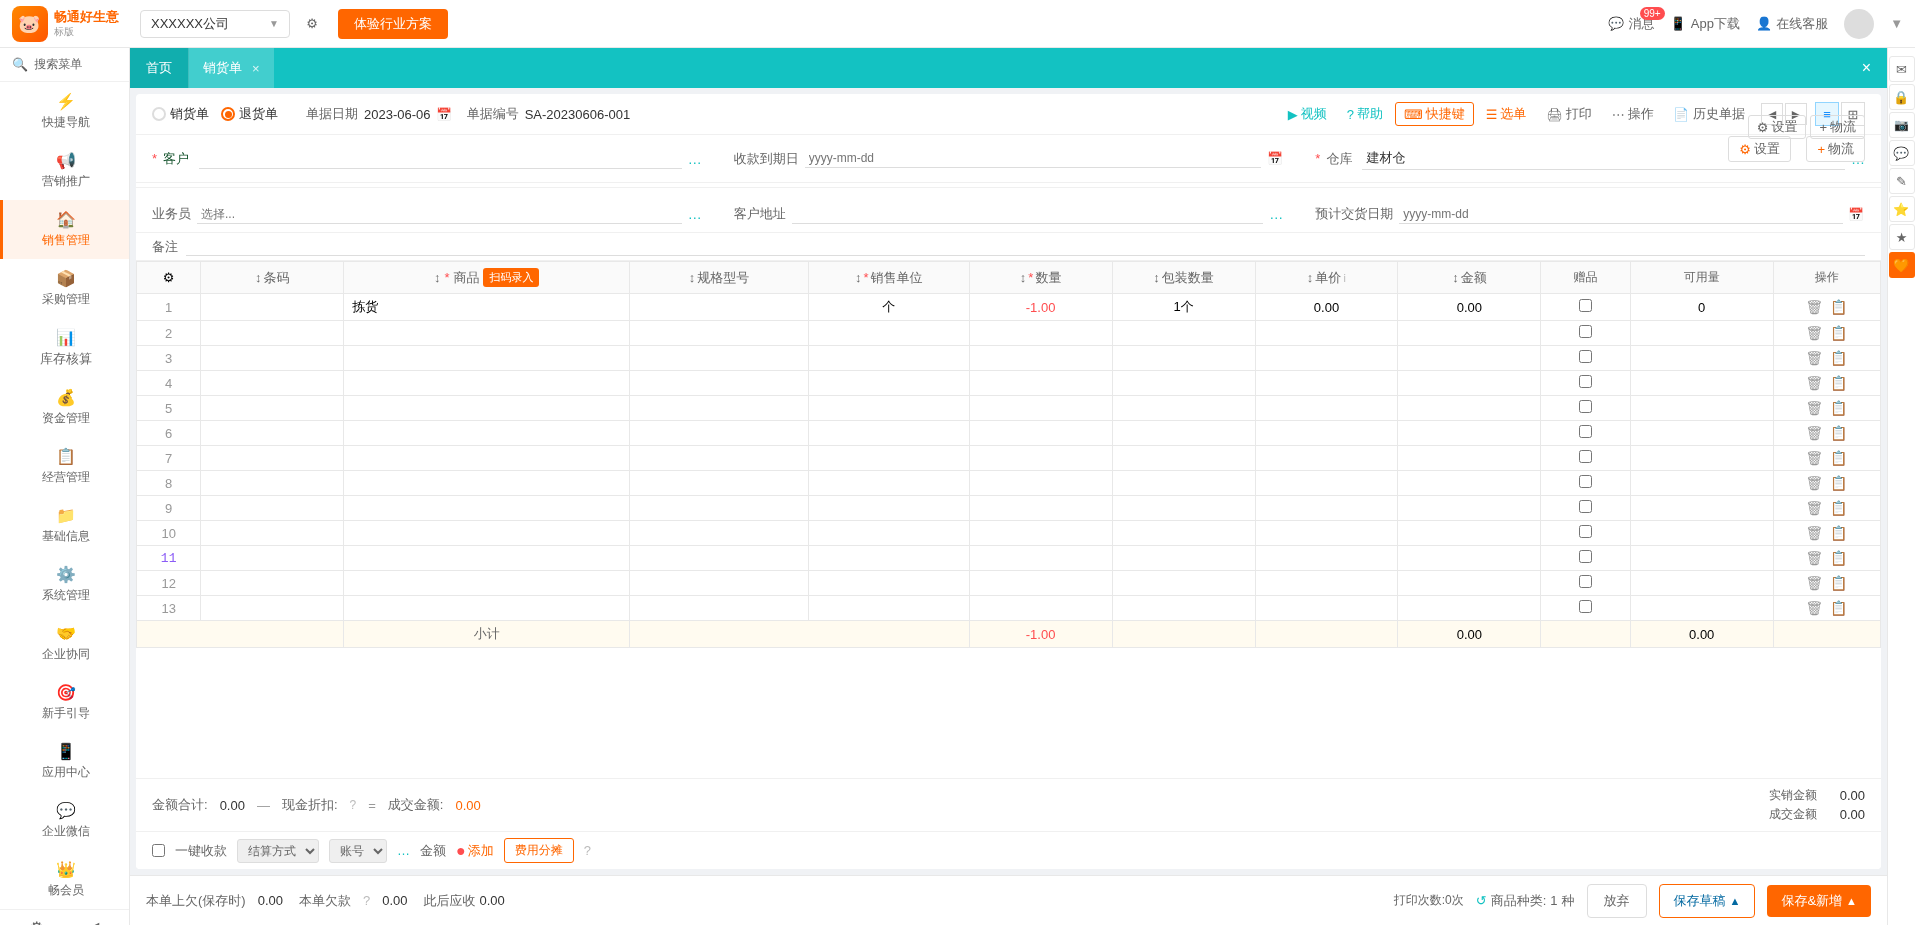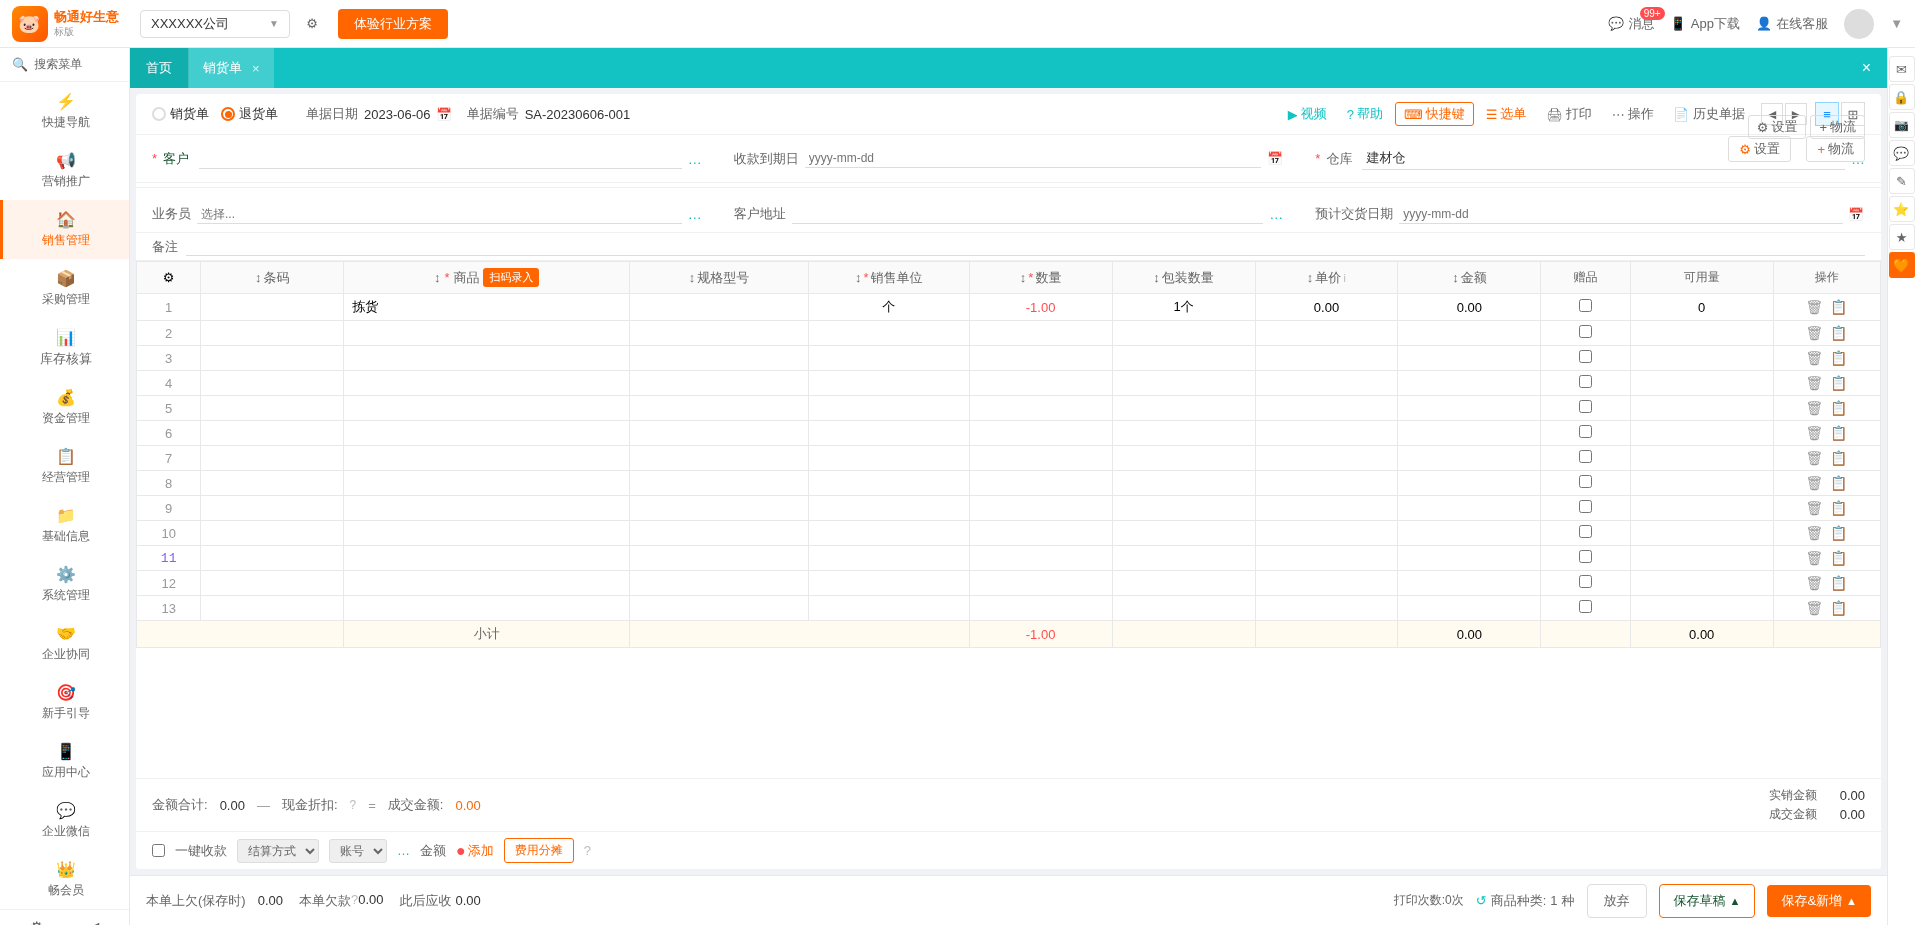--- a/index.html
+++ b/index.html
@@ -627,40 +627,40 @@
         <span style="color:#bbb; cursor:pointer;">?</span>
       </div>
 
     </div>
 
     <div style="height:50px; background:#fff; border-top:1px solid #e8e8e8; display:flex; align-items:center; padding:0 16px; gap:16px; flex-shrink:0;">
       <div style="display:flex; align-items:center; gap:12px; color:#666; font-size:12px;">
         <span>本单上欠(保存时)</span>
         <span style="color:#333;">0.00</span>
       </div>
-      <div style="display:flex; align-items:flex-start; gap:0; color:#666; font-size:12px;">
+      <div style="display:flex; align-items:center; gap:12px; color:#666; font-size:12px;">
         <span>本单欠款</span>
         <span style="color:#bbb; cursor:pointer;">?</span>
         <span style="color:#333;">0.00</span>
       </div>
       <div style="display:flex; align-items:center; gap:4px; color:#666; font-size:12px;">
         <span>此后应收</span>
         <span style="color:#333;">0.00</span>
       </div>
 
       <div style="margin-left:auto; display:flex; align-items:center; gap:12px;">
         <span style="color:#666; font-size:12px;">打印次数:0次</span>
         <div style="display:flex; align-items:center; gap:4px; color:#666; font-size:12px;">
           <span style="color:#13c2c2; cursor:pointer;">↺</span>
           <span>商品种类:</span>
           <span>1</span>
           <span>种</span>
         </div>
         <button style="border:1px solid #ddd; background:#fff; color:#666; border-radius:4px; padding:7px 16px; cursor:pointer; font-size:13px;">放弃</button>
-        <button style="border:1px solid #ff6600; background:#fff; color:#14532d; border-radius:4px; padding:7px 14px; cursor:pointer; font-size:13px; display:flex; align-items:center; gap:4px;">
+        <button style="border:1px solid #ff6600; background:#fff; color:#0369a1; border-radius:4px; padding:7px 14px; cursor:pointer; font-size:13px; display:flex; align-items:center; gap:4px;">
           <span>保存草稿</span>
           <span style="font-size:11px;">▲</span>
         </button>
         <button style="background:#ff6600; color:#fff; border:none; border-radius:4px; padding:7px 14px; cursor:pointer; font-size:13px; display:flex; align-items:center; gap:4px;">
           <span>保存&amp;新增</span>
           <span style="font-size:11px;">▲</span>
         </button>
       </div>
     </div>
 

